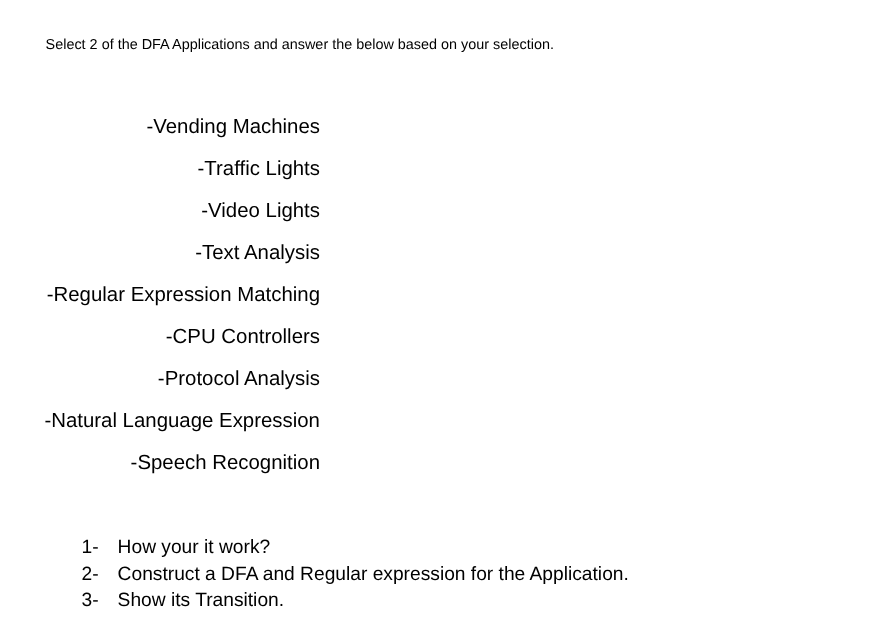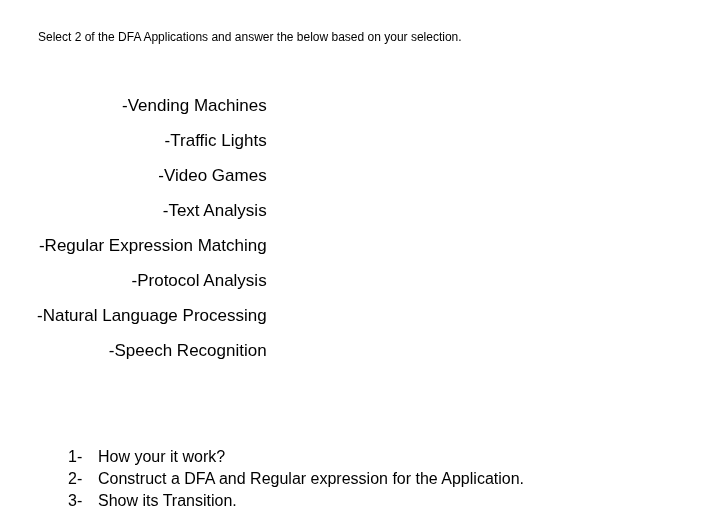--- a/index.html
+++ b/index.html
@@ -59,25 +59,26 @@
 </head>
 <body>
 
 <div class="page">
 
   <p class="title">Select 2 of the DFA Applications and answer the below based on your selection.</p>
 
   <div class="app-list">
     <p class="app-item">-Vending Machines</p>
     <p class="app-item">-Traffic Lights</p>
-    <p class="app-item">-Video Games</p>
+    <p class="app-item">-Video Lights</p>
     <p class="app-item">-Text Analysis</p>
     <p class="app-item">-Regular Expression Matching</p>
+    <p class="app-item">-CPU Controllers</p>
     <p class="app-item">-Protocol Analysis</p>
-    <p class="app-item">-Natural Language Processing</p>
+    <p class="app-item">-Natural Language Expression</p>
     <p class="app-item">-Speech Recognition</p>
   </div>
 
   <div class="questions">
     <div class="q-row">
       <span class="q-num">1-</span>
       <span class="q-text">How your it work?</span>
     </div>
     <div class="q-row">
       <span class="q-num">2-</span>

